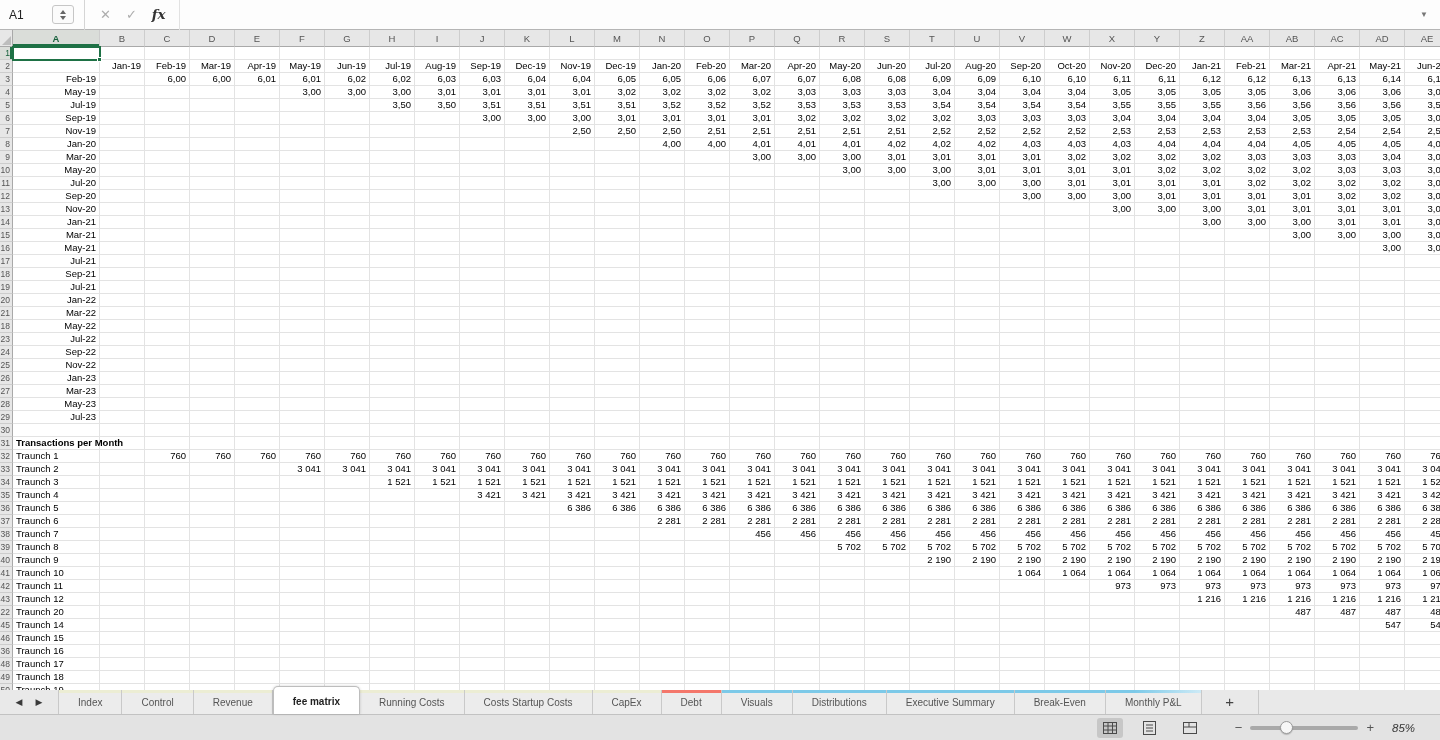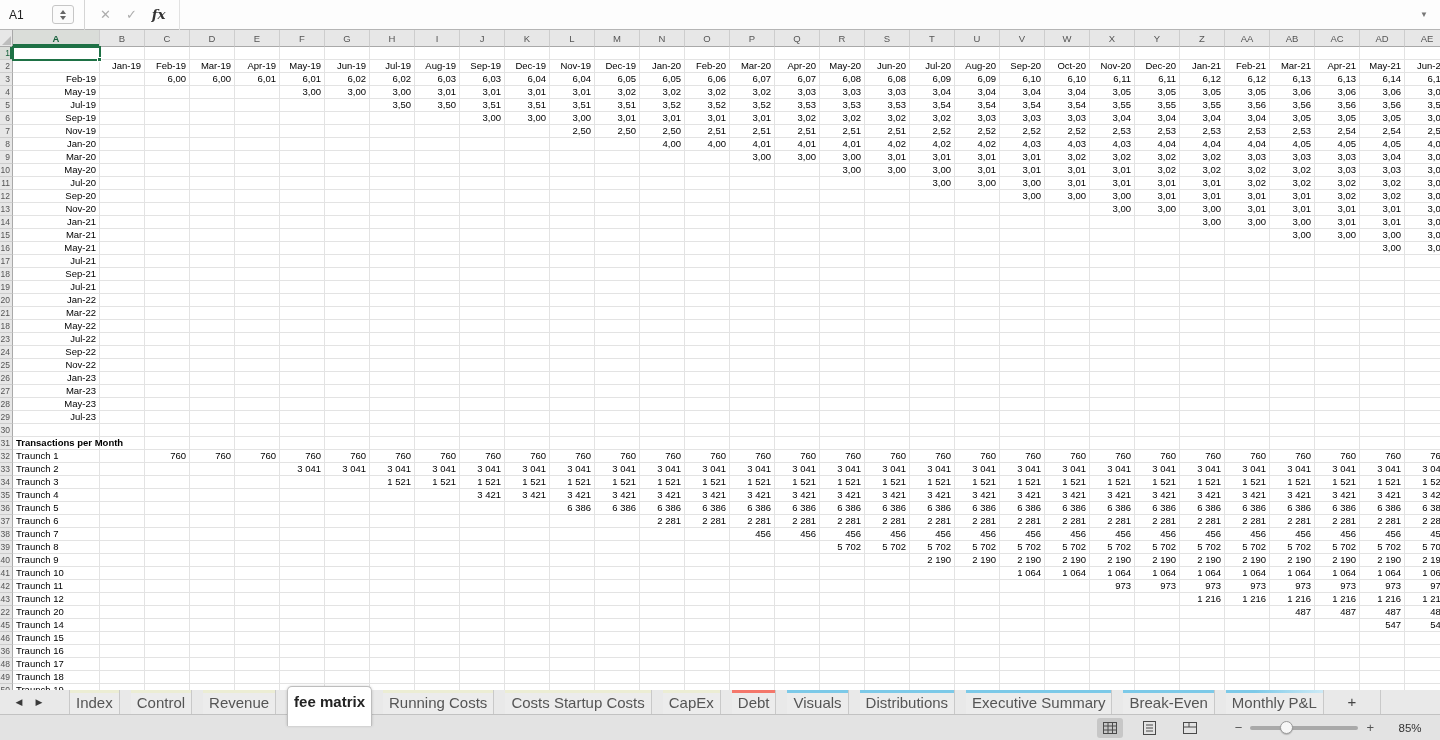--- a/index.html
+++ b/index.html
@@ -50,43 +50,43 @@
   .sel-handle{position:absolute;right:-3px;bottom:-3px;width:5px;height:5px;
     background:#1E7145;border:1px solid #fff;}
 
   
   .tab-bar{position:absolute;top:690px;left:0;width:1440px;height:24px;background:#E9E9E9;
     display:flex;align-items:flex-start;z-index:5;}
   .sheet-nav{width:58px;height:24px;display:flex;align-items:center;justify-content:center;
     gap:13px;font-size:9px;color:#3A3A3A;flex:none;}
   .sheet-nav span{cursor:default;}
   .tabs{display:flex;align-items:flex-start;flex:none;}
-  .tab{position:relative;height:24px;line-height:25px;padding:0 6px;font-size:15px;
-    color:#555;background:#ECECEC;border-right:1px solid #C9C9C9;white-space:nowrap;flex:none;margin-left:11px;}
+  .tab{position:relative;height:24px;line-height:25px;padding:0 19px;font-size:10px;
+    color:#555;background:#ECECEC;border-right:1px solid #C9C9C9;white-space:nowrap;flex:none;}
   .tab:first-child{border-left:1px solid #C9C9C9;}
   .tab .stripe{position:absolute;top:0;left:0;right:0;height:3px;}
   .tab.active{background:#fff;color:#222;font-weight:700;border-radius:5px 5px 0 0;
-    margin-top:-4px;height:40px;line-height:30px;border:1px solid #BDBDBD;border-bottom:none;
+    margin-top:-4px;height:28px;line-height:30px;border:1px solid #BDBDBD;border-bottom:none;
     z-index:3;box-shadow:0 0 3px rgba(0,0,0,.18);}
   .tab-plus{height:24px;width:57px;line-height:24px;text-align:center;font-size:15px;color:#444;
     border-right:1px solid #C9C9C9;background:#E9E9E9;flex:none;}
 
   
   .status-bar{position:absolute;top:714px;left:0;width:1440px;height:26px;background:#E3E3E3;
     border-top:1px solid #C2C2C2;display:flex;align-items:center;justify-content:flex-end;
     padding-right:12px;}
   .view-btns{display:flex;align-items:center;gap:14px;margin-right:24px;}
   .view-btn{width:26px;height:20px;display:flex;align-items:center;justify-content:center;border-radius:3px;}
   .view-btn.active{background:#C7C7C7;}
   .zoom-out,.zoom-in{font-size:13px;color:#555;margin:0 8px;line-height:1;}
   .zoom-slider{position:relative;width:108px;height:20px;}
   .zoom-track{position:absolute;left:0;right:0;top:8px;height:4px;background:#A9A9A9;border-radius:2px;}
   .zoom-thumb{position:absolute;left:30px;top:3px;width:13px;height:13px;background:#F7F7F7;
     border:1px solid #9A9A9A;border-radius:50%;box-shadow:0 1px 1px rgba(0,0,0,.2);}
-  .zoom-pct{font-size:11.5px;color:#333;width:36px;text-align:center;margin-left:10px;}
+  .zoom-pct{font-size:11.5px;color:#333;width:36px;text-align:left;margin-left:10px;font-style:italic;}
 </style>
 </head>
 <body>
 
 <div class="formula-bar">
   <div class="name-box">
     <span>A1</span>
   </div>
   <div class="stepper">
     <span class="tri-up"></span>

